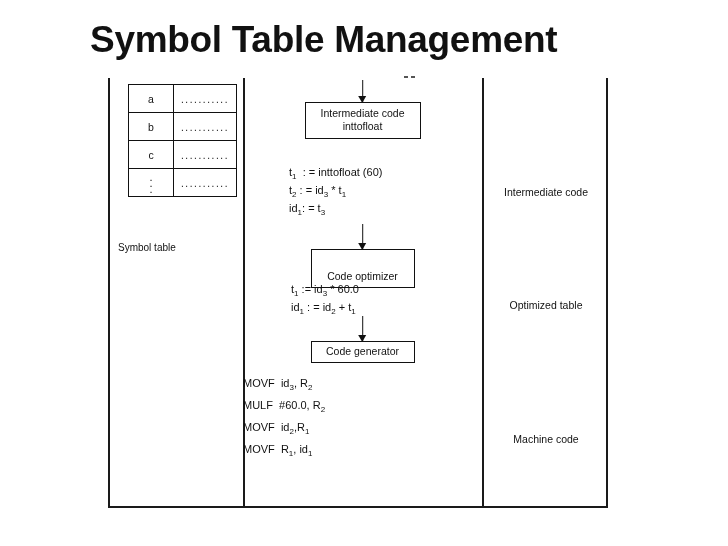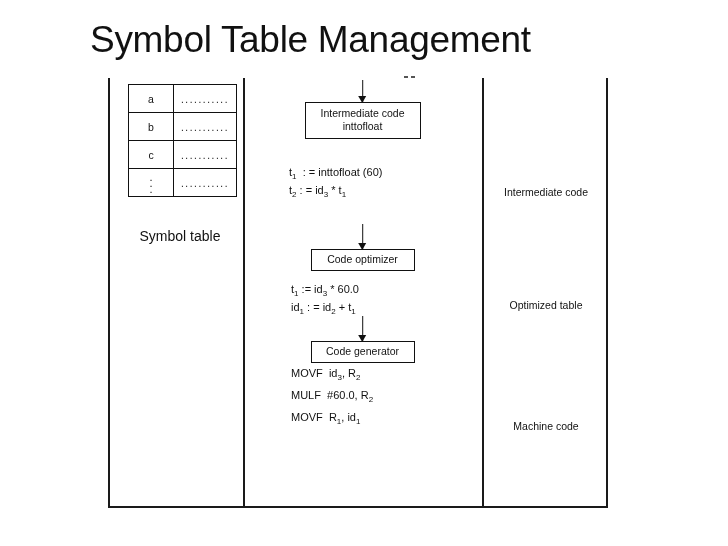--- a/index.html
+++ b/index.html
@@ -15,21 +15,21 @@
     overflow: hidden;
   }
 
   
   #slide-title {
     position: absolute;
     left: 90px;
     top: 18px;
     width: 560px;
     font-size: 37px;
-    font-weight: 400;
+    font-weight: 700;
     color: #111111;
     letter-spacing: -0.3px;
     line-height: 44px;
     white-space: nowrap;
   }
 
   
   #diagram {
     position: absolute;
     left: 108px;
@@ -82,24 +82,23 @@
   }
   .vdots {
     font-size: 11px;
     line-height: 6px;
     letter-spacing: 0;
     color: #111111;
   }
   #symbol-table-caption {
     position: absolute;
     left: 8px;
-    top: 150px;
+    top: 164px;
     width: 124px;
-    text-align: center;
-    font-size: 14px;
+    font-size: 10px;
     color: #111111;
   }
 
   
   #pipeline {
     position: absolute;
     left: 133px;
     top: 0;
     width: 239px;
     height: 100%;
@@ -118,21 +117,21 @@
     padding: 4px 0 5px 0;
     box-sizing: border-box;
   }
   #box-intermediate-code-generator {
     top: 24px;
     width: 116px;
   }
   #box-code-optimizer {
     top: 171px;
     width: 104px;
-    padding: 3px 0 4px 0;
+    padding: 20px 0 4px 0;
   }
   #box-code-generator {
     top: 263px;
     width: 104px;
     padding: 3px 0 4px 0;
   }
 
   
   .arrow {
     position: absolute;
@@ -164,42 +163,42 @@
     width: 100%;
     color: #111111;
     font-size: 11px;
     line-height: 16px;
   }
   .code-block .code-line {
     white-space: nowrap;
   }
   #code-intermediate { top: 86px; padding-left: 46px; }
   #code-optimized    { top: 203px; padding-left: 48px; }
-  #code-machine      { top: 285px; padding-left: 48px; }
+  #code-machine      { top: 295px; }
   #code-machine .code-line { line-height: 21px; }
 
   sub {
     font-size: 8px;
     vertical-align: baseline;
     position: relative;
     bottom: -3px;
   }
 
   
   .stage-label {
     position: absolute;
     left: 374px;
     width: 124px;
     text-align: center;
     font-size: 10.5px;
     color: #111111;
   }
   #label-intermediate-code { top: 108px; }
   #label-optimized-code    { top: 221px; }
-  #label-machine-code      { top: 342px; }
+  #label-machine-code      { top: 355px; }
 
   
   .speck {
     position: absolute;
     background: #555555;
   }
 </style>
 </head>
 <body>
 
@@ -252,20 +251,21 @@
     <div class="arrow" id="arrow-into-icg"></div>
 
     <div class="phase-box" id="box-intermediate-code-generator">
       <div>Intermediate code</div>
       <div>inttofloat</div>
     </div>
 
     <div class="code-block" id="code-intermediate">
       <div class="code-line">t<sub>1</sub>&nbsp; : = inttofloat (60)</div>
       <div class="code-line">t<sub>2</sub> : = id<sub>3</sub> * t<sub>1</sub></div>
+      <div class="code-line">id<sub>1</sub>: = t<sub>3</sub></div>
     </div>
 
     <div class="arrow" id="arrow-into-opt"></div>
 
     <div class="phase-box" id="box-code-optimizer">
       <div>Code optimizer</div>
     </div>
 
     <div class="code-block" id="code-optimized">
       <div class="code-line">t<sub>1</sub> := id<sub>3</sub> * 60.0</div>
@@ -274,20 +274,21 @@
 
     <div class="arrow" id="arrow-into-codegen"></div>
 
     <div class="phase-box" id="box-code-generator">
       <div>Code generator</div>
     </div>
 
     <div class="code-block" id="code-machine">
       <div class="code-line">MOVF&nbsp; id<sub>3</sub>, R<sub>2</sub></div>
       <div class="code-line">MULF&nbsp; #60.0, R<sub>2</sub></div>
+      <div class="code-line">MOVF&nbsp; id<sub>2</sub>,R<sub>1</sub></div>
       <div class="code-line">MOVF&nbsp; R<sub>1</sub>, id<sub>1</sub></div>
     </div>
   </div>
 
   <div class="stage-label" id="label-intermediate-code">Intermediate code</div>
 
   <div class="stage-label" id="label-optimized-code">Optimized table</div>
 
   <div class="stage-label" id="label-machine-code">Machine code</div>
 

